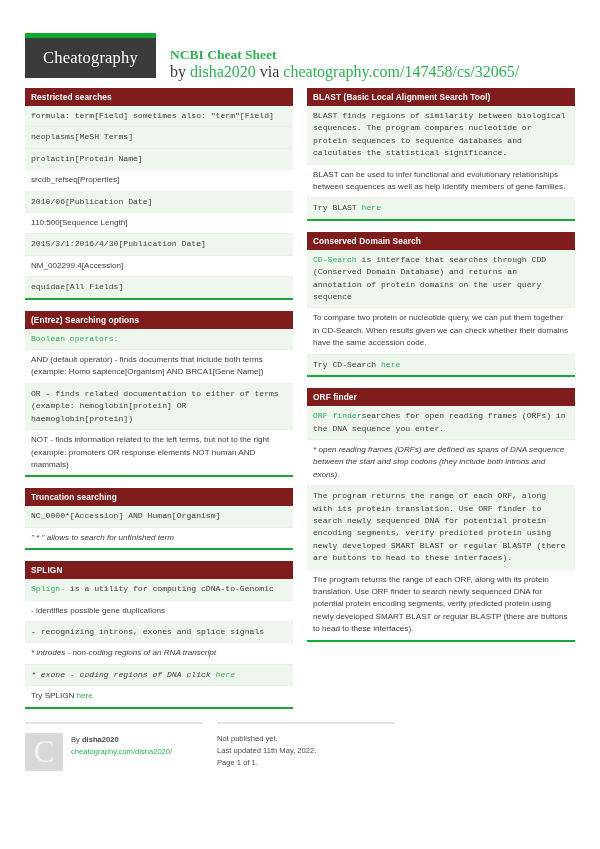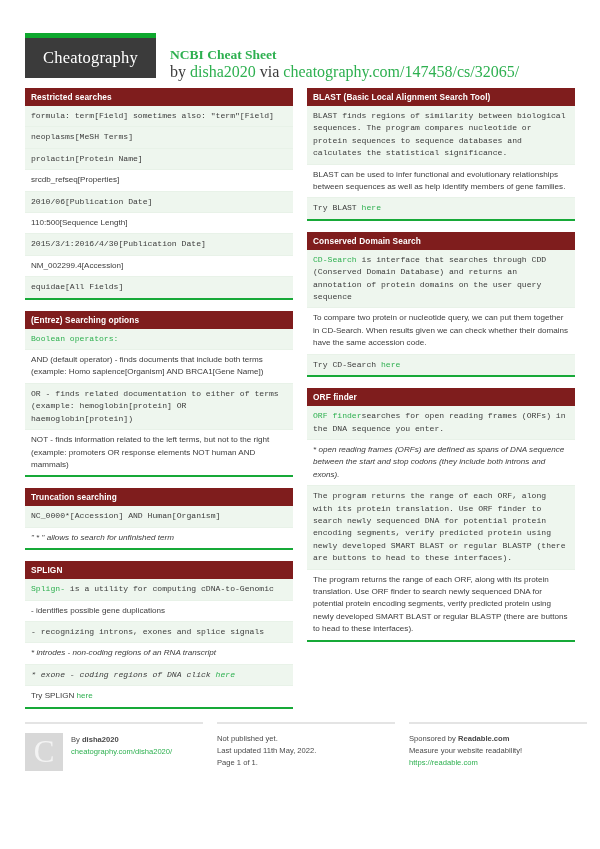--- a/index.html
+++ b/index.html
@@ -237,20 +237,15 @@
           <div><span>By </span><span class="bold">disha2020</span></div>
           <div class="lnk">cheatography.com/disha2020/</div>
         </div>
       </div>
     </div>
     <div class="foot-col">
       <div>Not published yet.</div>
       <div>Last updated 11th May, 2022.</div>
       <div>Page 1 of 1.</div>
     </div>
-    <div class="foot-col">
-      <div><span>Sponsored by </span><span class="bold">Readable.com</span></div>
-      <div>Measure your website readability!</div>
-      <div class="lnk">https://readable.com</div>
-    </div>
   </div>
 
 </div>
 
 </body></html>

